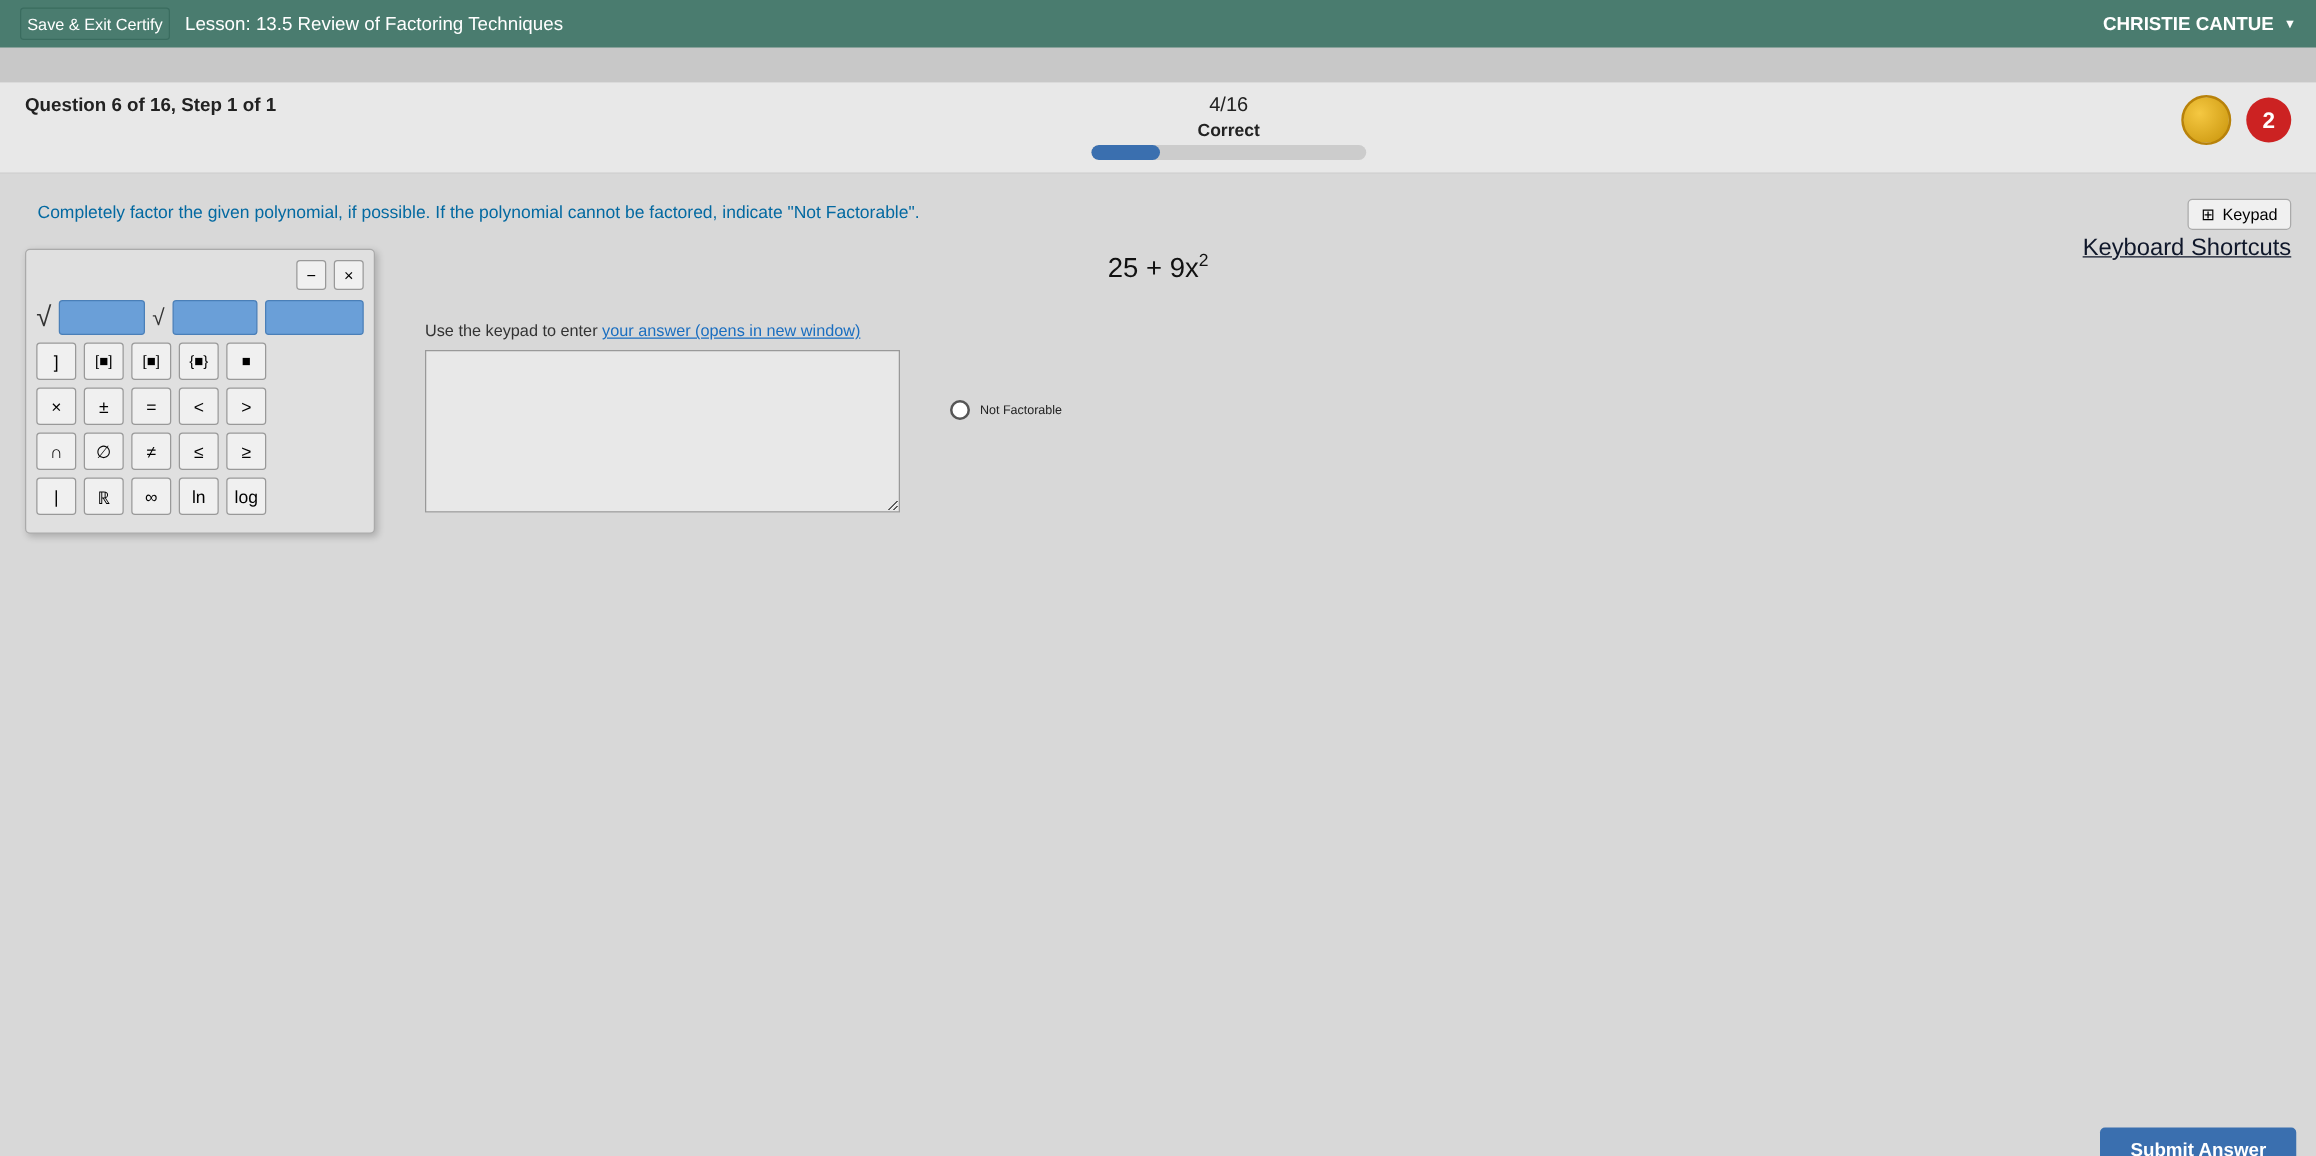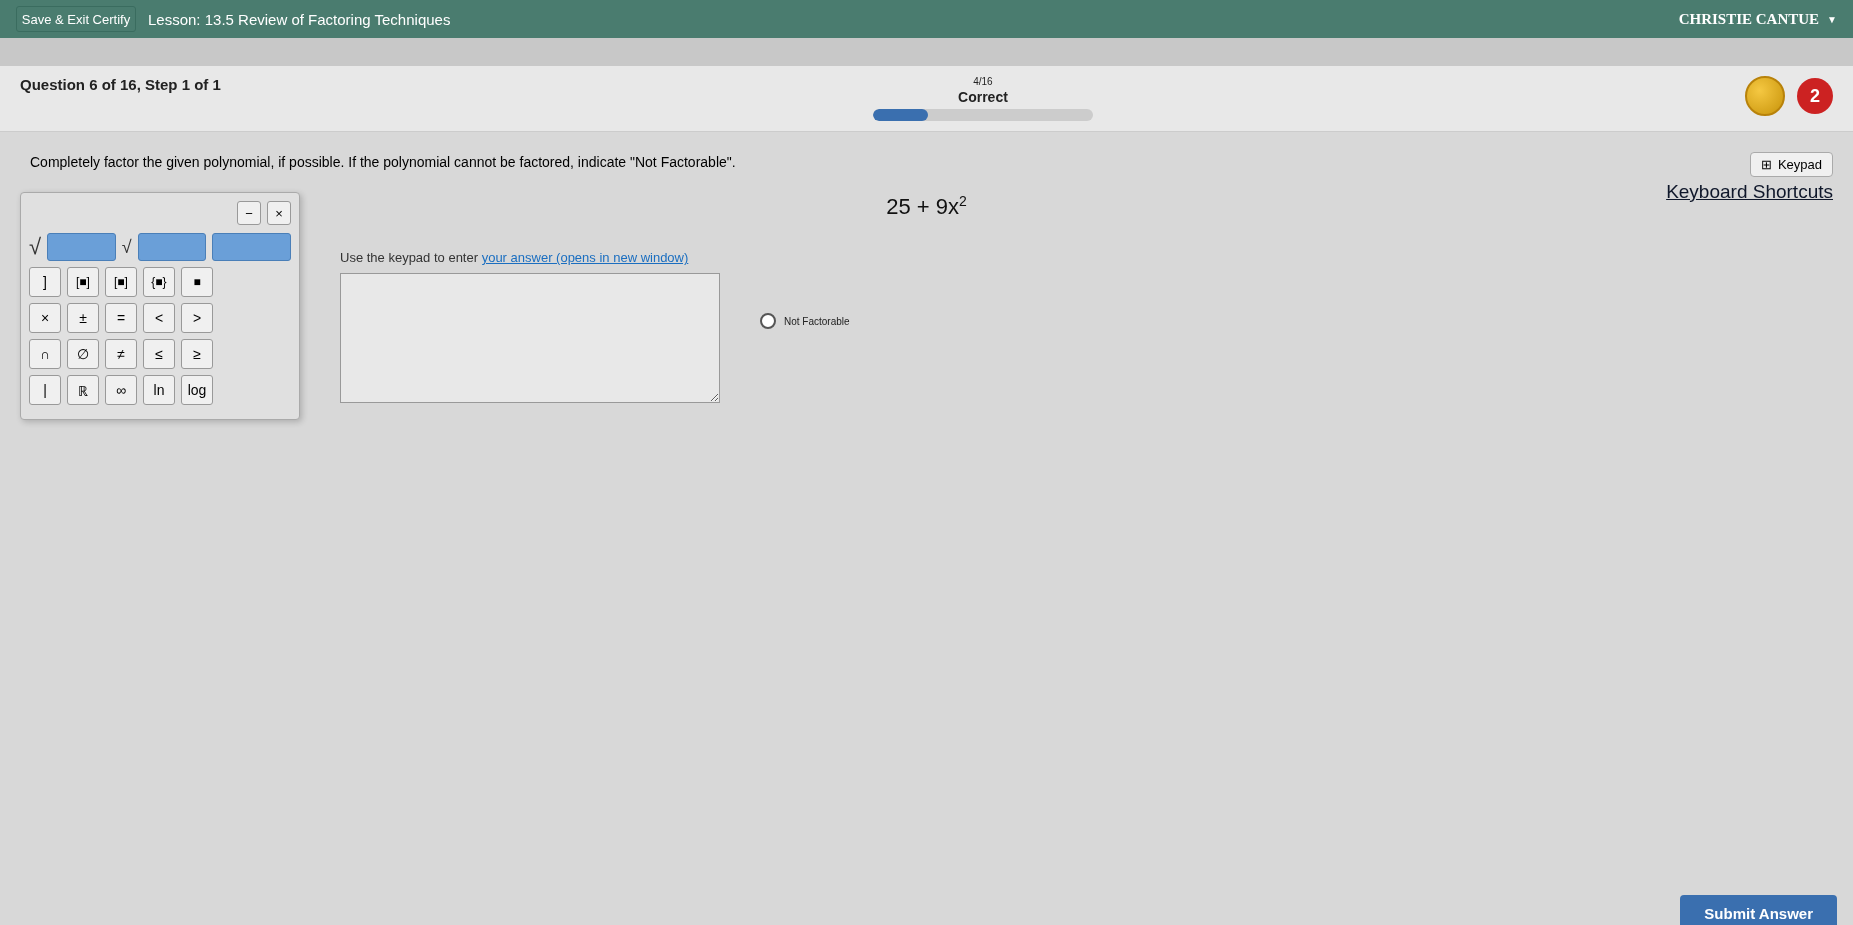--- a/index.html
+++ b/index.html
@@ -30,21 +30,20 @@
       font-size: 15px;
       font-weight: 500;
     }
     .top-bar-right {
       margin-left: auto;
       display: flex;
       align-items: center;
       gap: 8px;
       font-size: 15px;
       font-weight: bold;
-      font-family: Liberation Serif, serif;
     }
     .dropdown-arrow {
       font-size: 10px;
     }
 
     
     .main-container {
       background: #d4d4d4;
       min-height: 880px;
       position: relative;
@@ -63,21 +62,21 @@
     }
     .question-info {
       font-size: 15px;
       font-weight: bold;
       color: #222;
     }
     .progress-section {
       text-align: center;
     }
     .progress-fraction {
-      font-size: 10px;
+      font-size: 16px;
       color: #222;
       margin-bottom: 2px;
     }
     .progress-label {
       font-size: 14px;
       font-weight: bold;
       color: #222;
     }
     .progress-bar-container {
       width: 220px;
@@ -120,21 +119,21 @@
     
     .content-area {
       background: #d8d8d8;
       padding: 20px 30px;
       min-height: 820px;
       position: relative;
     }
 
     .question-instruction {
       font-size: 14px;
-      color: #000000;
+      color: #0369a1;
       margin-bottom: 16px;
       line-height: 1.5;
     }
 
     .math-expression {
       font-size: 22px;
       text-align: center;
       margin: 20px 0 30px 0;
       color: #111;
     }

